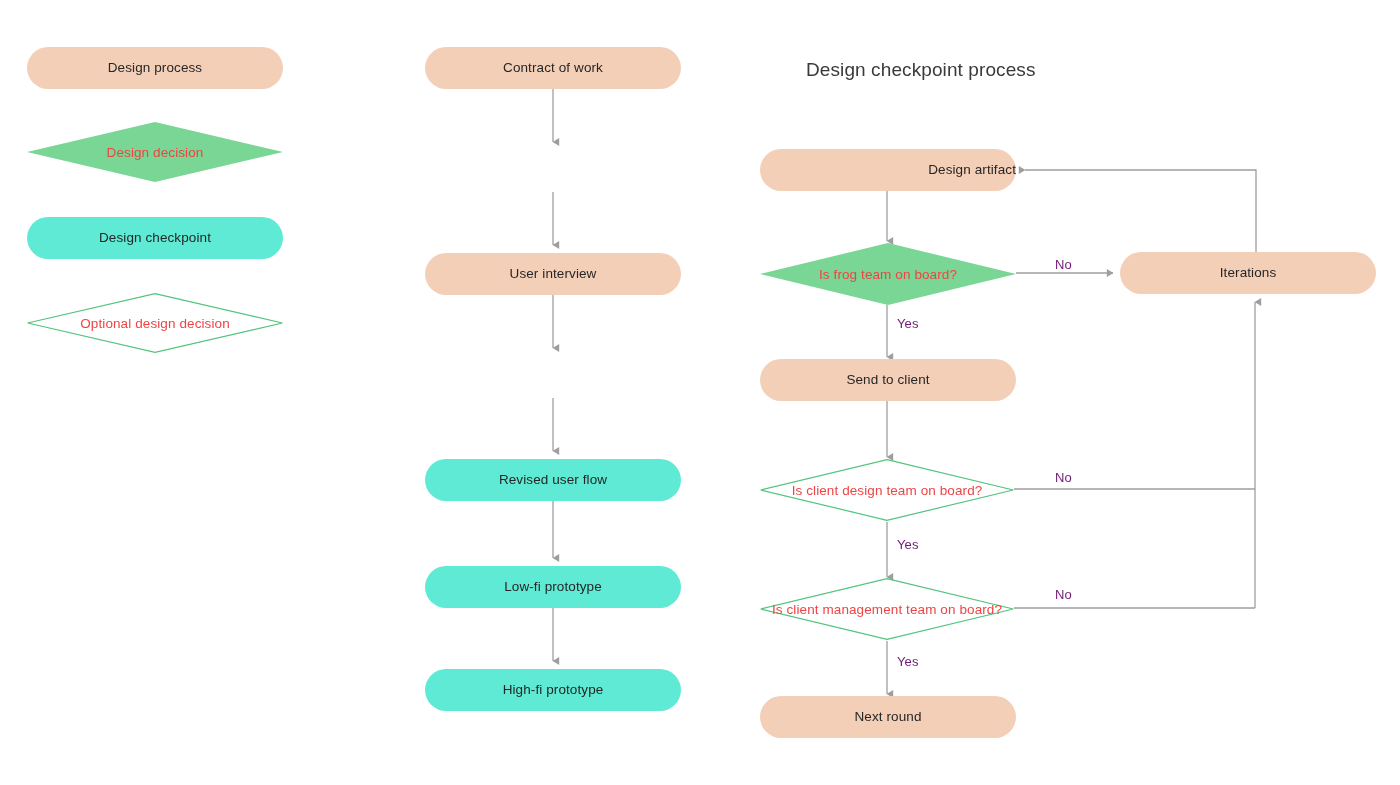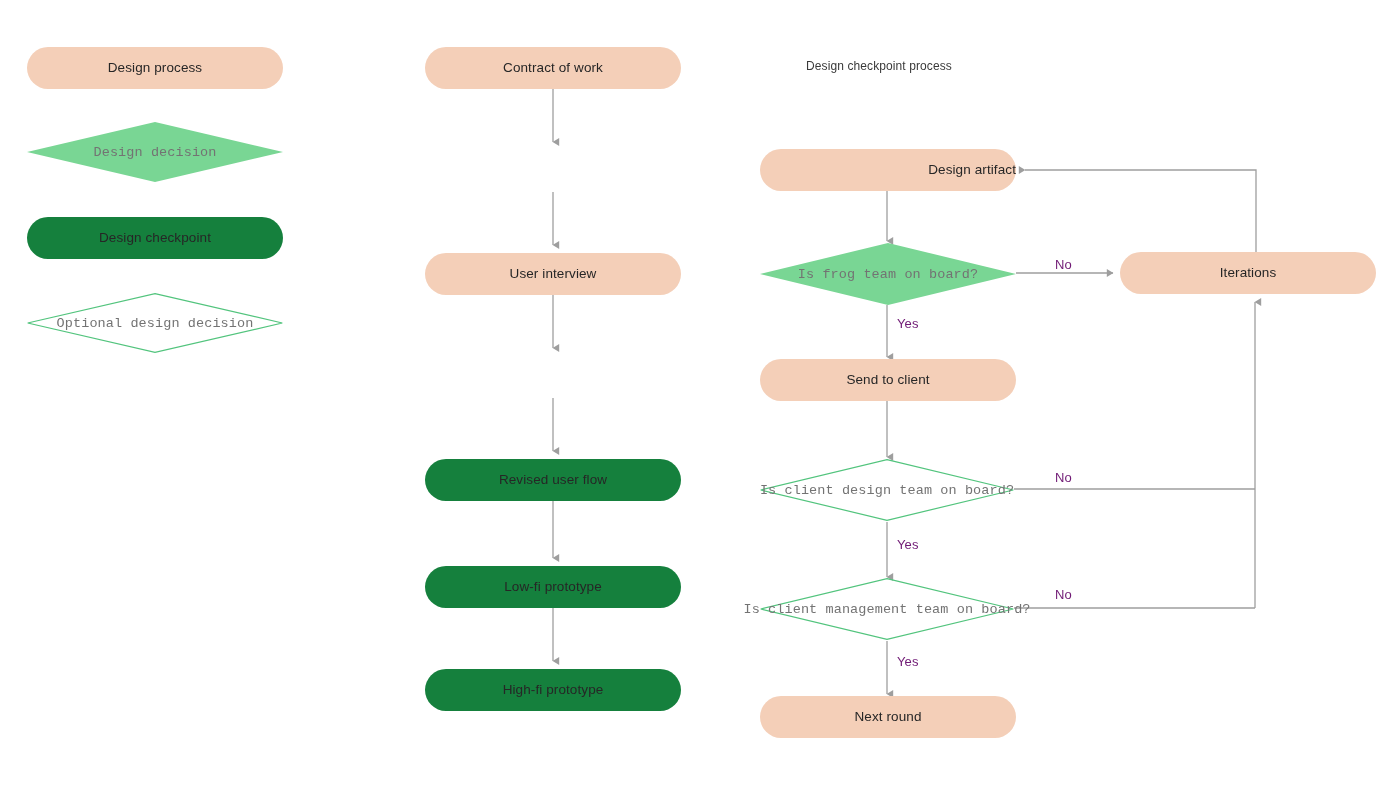--- a/index.html
+++ b/index.html
@@ -38,49 +38,48 @@
     color: #262626;
     font-size: 13.5px;
     line-height: 1.25;
     letter-spacing: 0.1px;
     white-space: nowrap;
   }
   .pill {
     border-radius: 999px;
   }
   .pill.light  { background: #F4CFB8; }
-  .pill.dark   { background: #15803d; justify-content: center; }
+  .pill.dark   { background: #5eead4; justify-content: center; }
 
   .diamond-wrap {
     position: absolute;
   }
   .diamond-wrap svg {
     position: absolute;
     left: 0; top: 0;
     overflow: visible;
   }
   .diamond-label {
     position: absolute;
     left: 0; top: 0;
     width: 100%;
     height: 100%;
     display: flex;
     align-items: center;
     justify-content: center;
     text-align: center;
-    color: #737373;
+    color: #ef4444;
     font-size: 13.5px;
     letter-spacing: 0.1px;
     white-space: nowrap;
-    font-family: Liberation Mono, monospace;
   }
   .section-title {
     position: absolute;
     color: #3a3a3a;
-    font-size: 12px;
+    font-size: 19px;
     letter-spacing: 0.1px;
     white-space: nowrap;
   }
   .edge-label {
     position: absolute;
     color: #701a75;
     font-size: 13px;
     letter-spacing: 0.1px;
     white-space: nowrap;
   }

